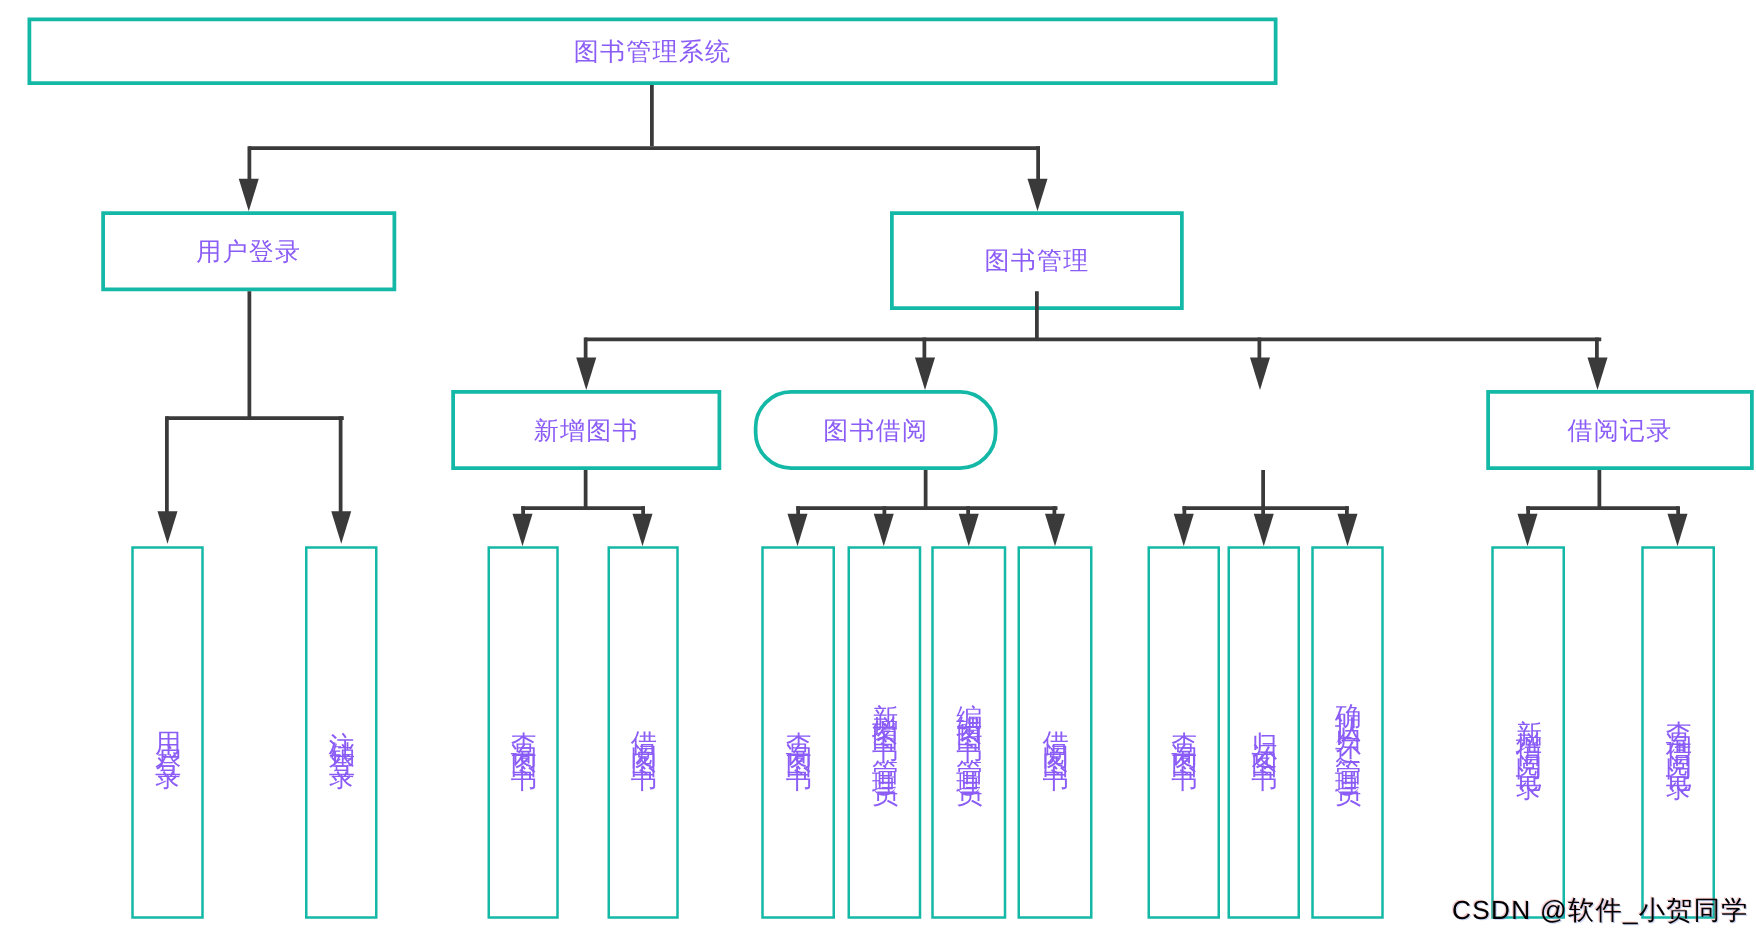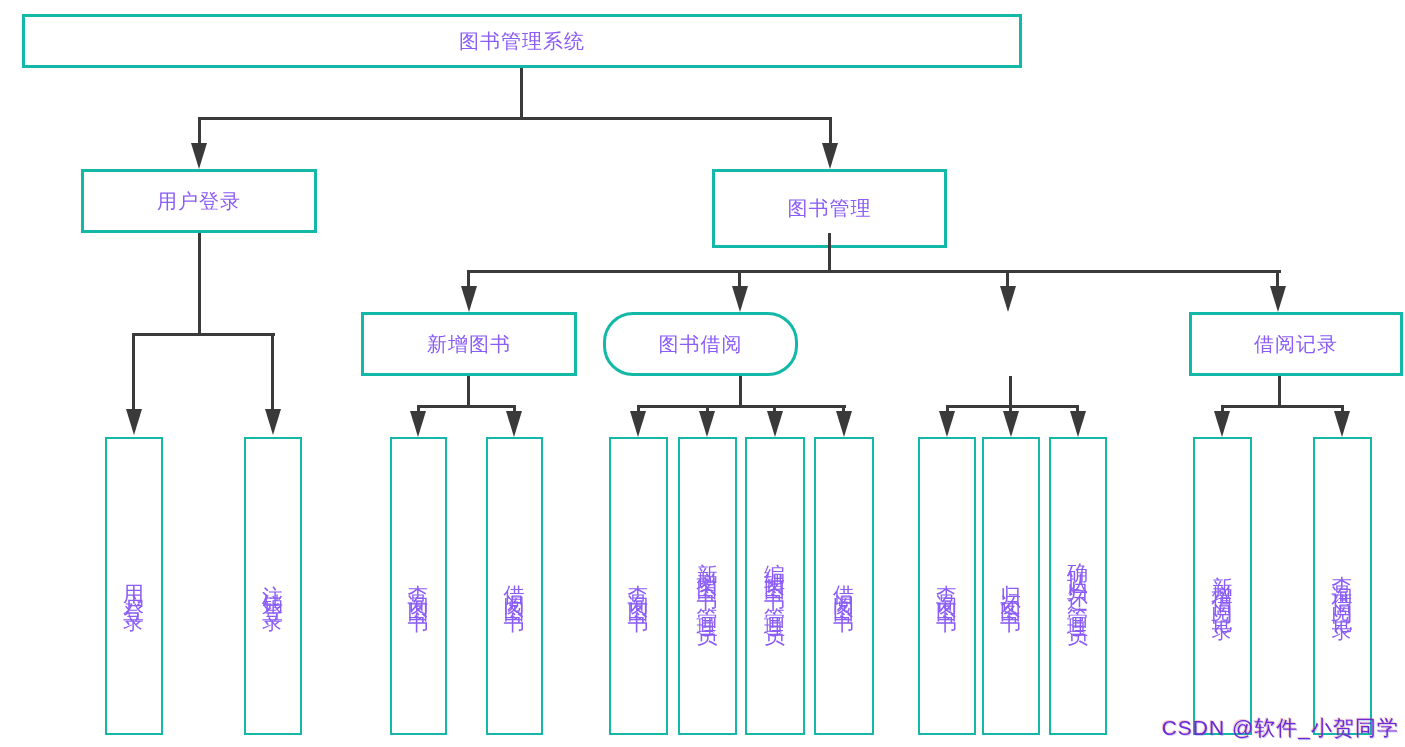--- a/index.html
+++ b/index.html
@@ -23,21 +23,21 @@
   }
   .hl{position:absolute;height:3px;background:#3a3a3a;}
   .vl{position:absolute;width:3px;background:#3a3a3a;}
   .ar{
     position:absolute;width:0;height:0;
     border-left:8px solid transparent;border-right:8px solid transparent;
     border-top:26px solid #3a3a3a;
   }
   .watermark{
     position:absolute;right:6px;bottom:5px;
-    font-size:21px;color:#6d28d9;letter-spacing:1px;white-space:nowrap;
+    font-size:21px;color:#000000;letter-spacing:1px;white-space:nowrap;
     text-shadow:-1px -1px 0 rgba(231,78,78,0.30), 1px 1px 0 rgba(90,120,230,0.30);
   }
 </style>
 </head>
 <body>
 
 <div class="chart">
 
   <div class="box" style="left:22px;top:14px;width:1000px;height:54px;">
     <span class="lbl">图书管理系统</span>

